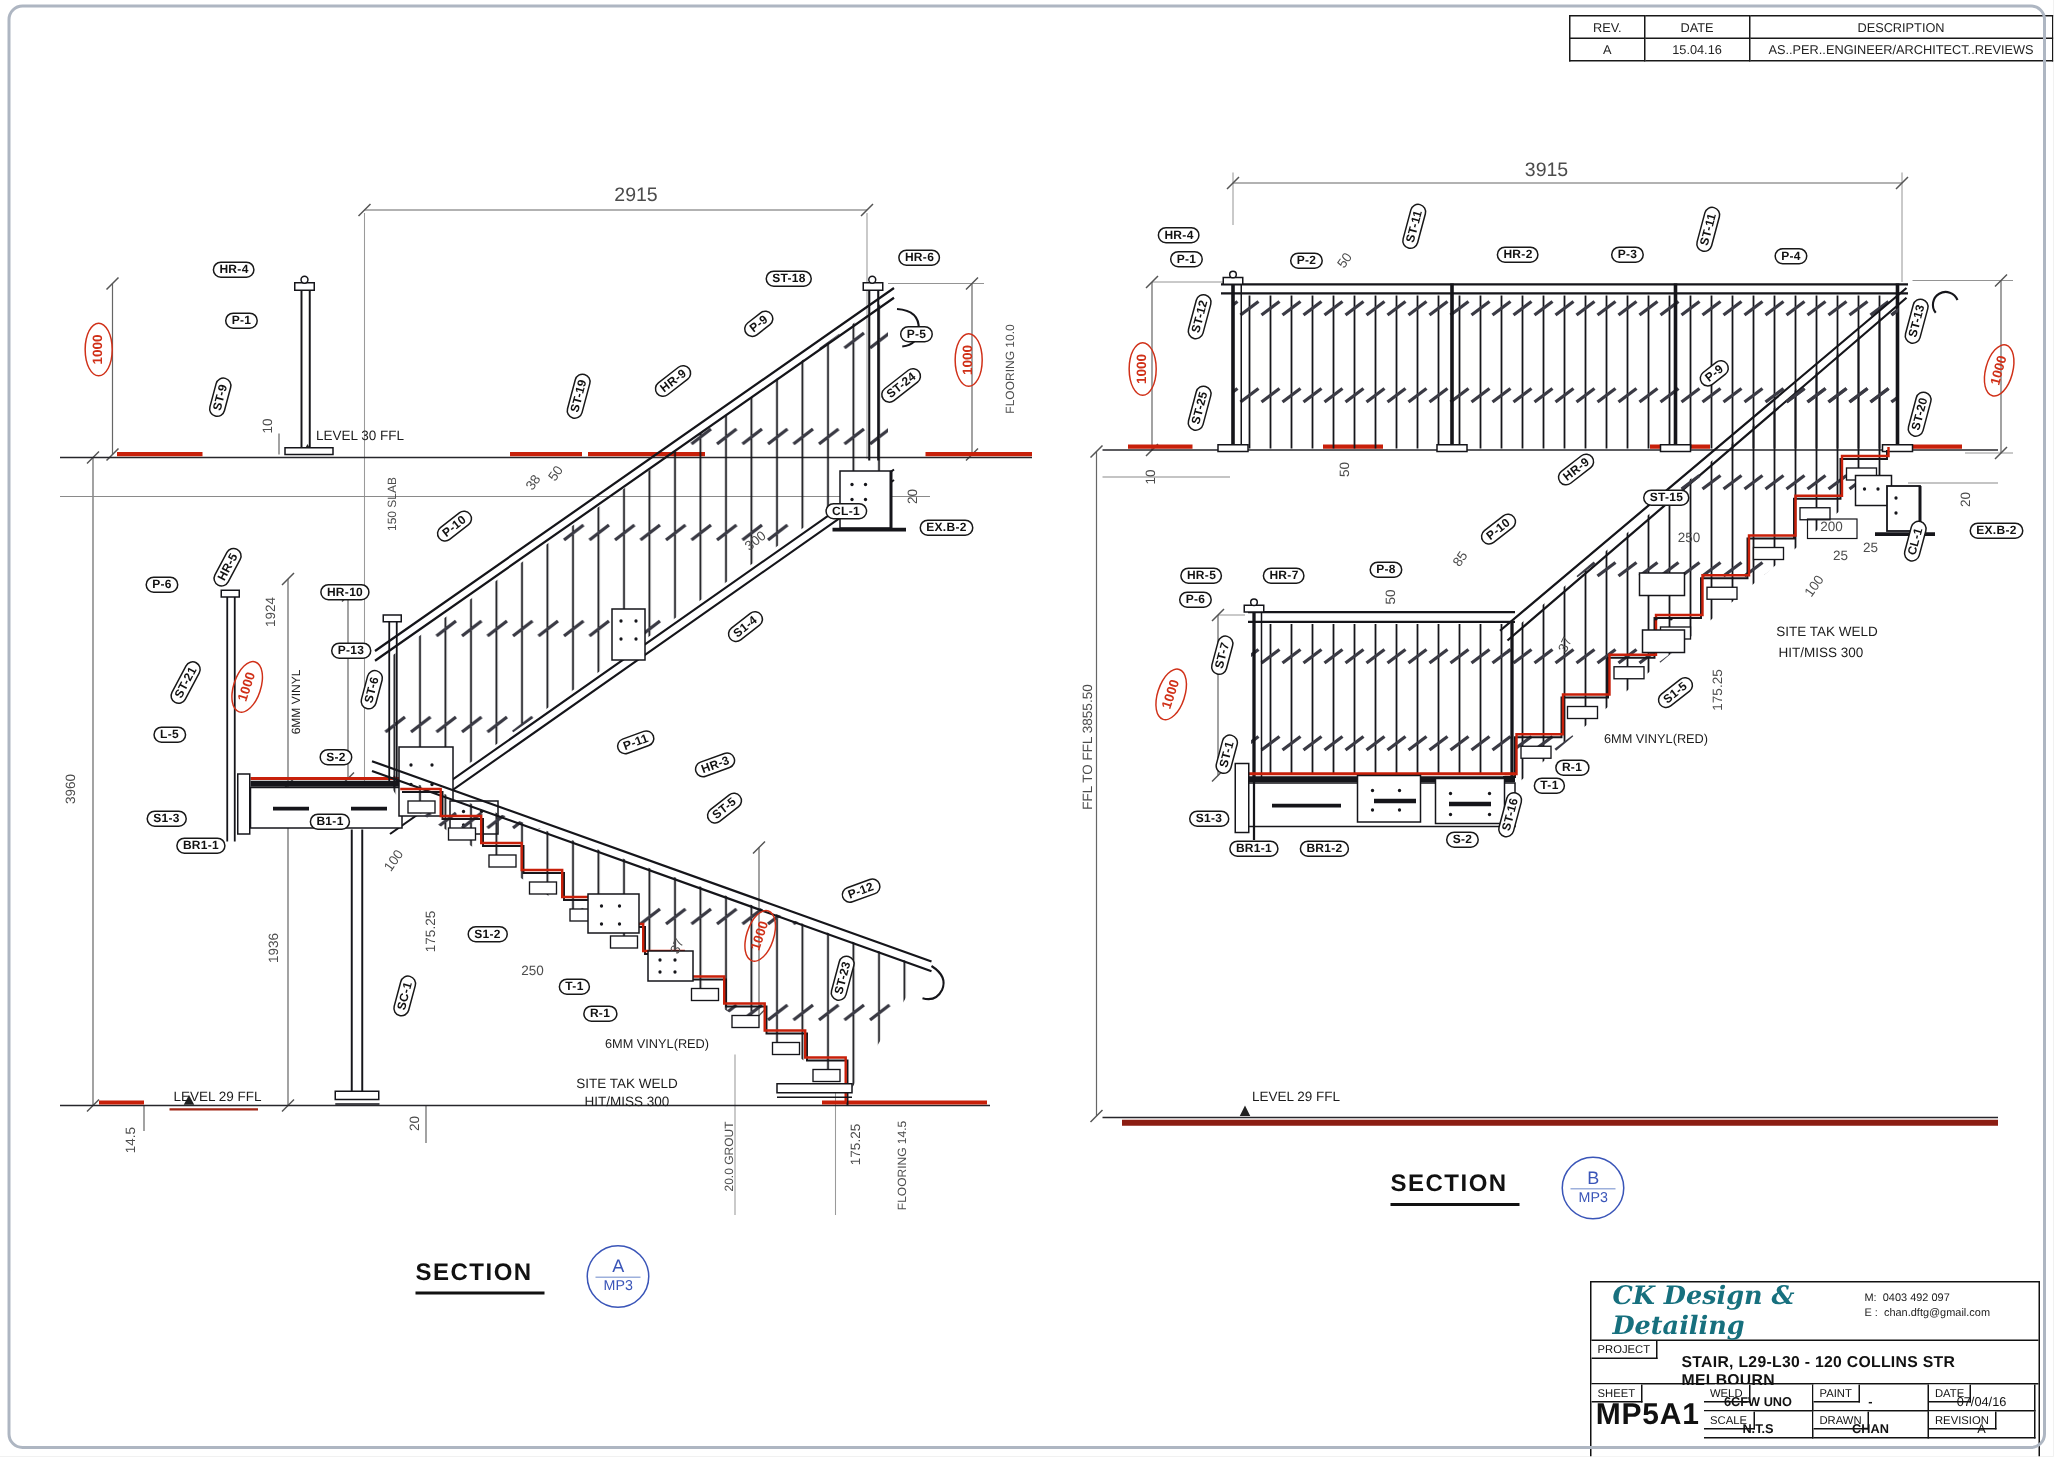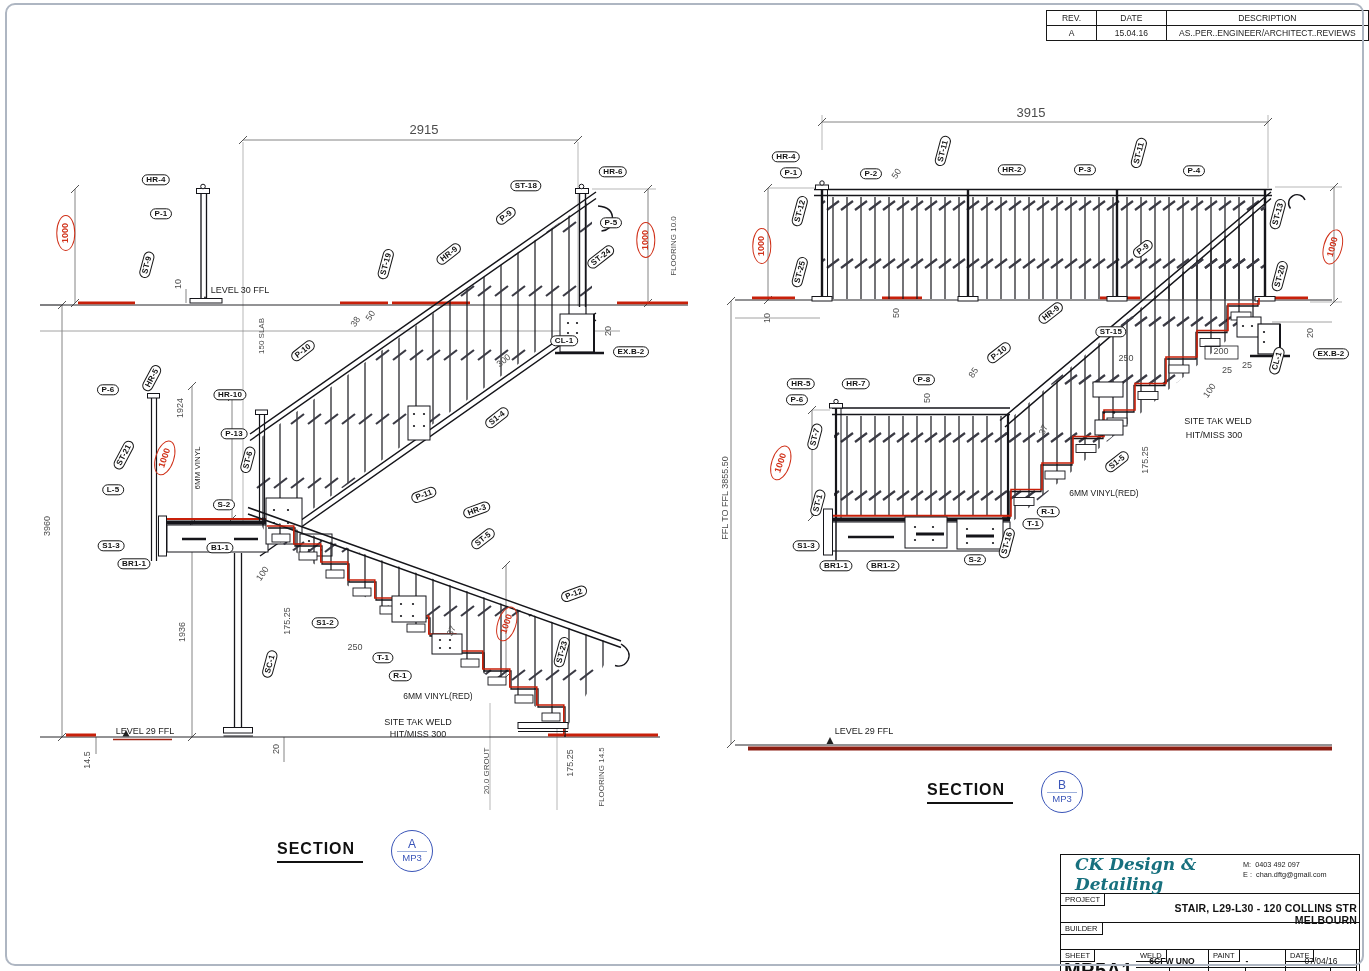--- a/index.html
+++ b/index.html
@@ -27,21 +27,21 @@
   .rev .c-desc{width:190px;}
   
   .tb{position:absolute;left:1060px;top:854px;width:298px;height:130px;border:1.6px solid #111;background:#fff;font-size:9px;color:#111;}
   .tb-r1{position:relative;height:38px;border-bottom:1px solid #111;display:flex;}
   .tb-logo{flex:1;display:flex;align-items:center;padding-left:14px;
            font-family:"DejaVu Serif",serif;font-style:italic;font-weight:bold;font-size:17px;color:#17707e;}
   .tb-contact{width:112px;padding:5px 4px 0 0;text-align:left;font-size:7.3px;color:#222;line-height:10px;}
   .tb-r2{position:relative;height:28px;border-bottom:1px solid #111;}
   .tb-r3{position:relative;height:26px;border-bottom:1px solid #111;}
   .tag{position:absolute;left:0;top:0;border:1px solid #111;border-left:none;border-top:none;background:#fff;font-size:7.5px;padding:1px 4px;color:#111;}
-  .tb-project{position:absolute;left:60px;right:2px;top:8px;text-align:right;font-weight:bold;font-size:10.5px;letter-spacing:0.2px;}
+  .tb-project{position:absolute;left:60px;right:2px;top:8px;text-align:left;font-weight:bold;font-size:10.5px;letter-spacing:0.2px;}
   .tb-grid{display:grid;grid-template-columns:75px 73px 77px 71px;grid-template-rows:18px 18px;}
   .cell{position:relative;border-right:1px solid #111;border-bottom:1px solid #111;}
   .cell:nth-child(4n){border-right:none;}
   .cell .val{position:absolute;left:0;right:0;bottom:1px;text-align:center;font-weight:bold;font-size:8.5px;}
   .sheetcell{grid-row:1/3;border-bottom:none;}
   .sheetnum{position:absolute;left:0;right:0;bottom:4px;text-align:center;font-size:20px;font-weight:bold;letter-spacing:0.5px;}
   .cell .val.plain{font-weight:normal;}
 </style>
 </head>
 <body>
@@ -427,24 +427,20 @@
       <div class="tb-logo">CK Design &amp; Detailing</div>
       <div class="tb-contact">
         <div><span>M:</span>&nbsp;&nbsp;<span>0403 492 097</span></div>
         <div><span>E :</span>&nbsp;&nbsp;<span>chan.dftg@gmail.com</span></div>
       </div>
     </div>
     <div class="tb-r2">
       <span class="tag">PROJECT</span>
       <span class="tb-project">STAIR, L29-L30 - 120 COLLINS STR MELBOURN</span>
     </div>
-    <div class="tb-r3">
-      <span class="tag">BUILDER</span>
-      <span></span>
-    </div>
     <div class="tb-grid">
       <div class="cell">
         <span class="tag">WELD</span>
         <span class="val">6CFW UNO</span>
       </div>
       <div class="cell">
         <span class="tag">PAINT</span>
         <span class="val">-</span>
       </div>
       <div class="cell">

